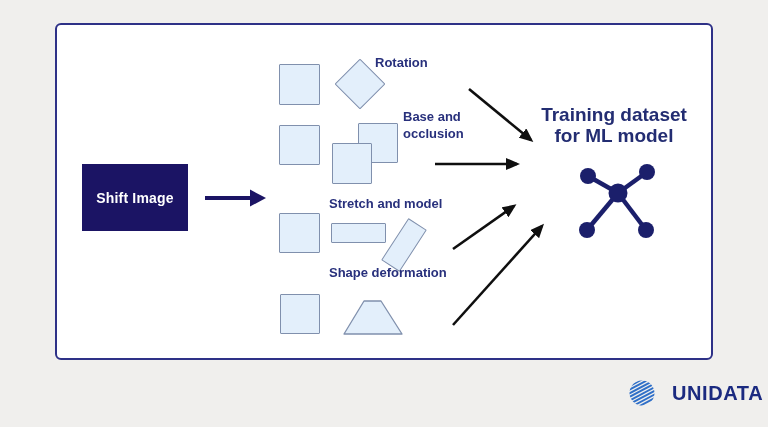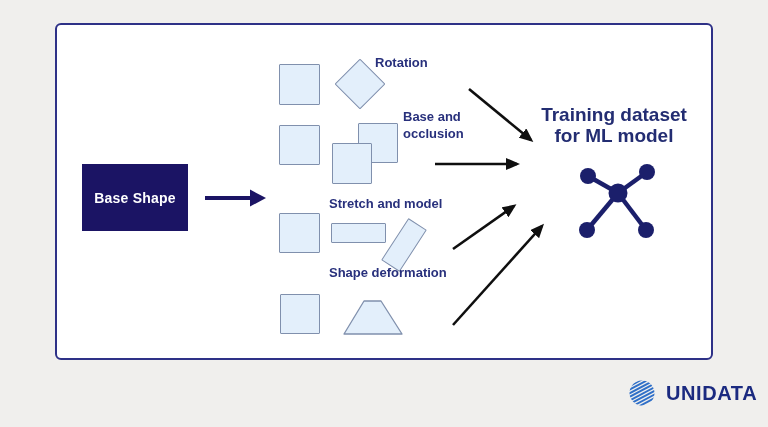--- a/index.html
+++ b/index.html
@@ -87,38 +87,38 @@
   }
   .network-svg { position: absolute; left: 572px; top: 158px; }
   .arrows-svg  { position: absolute; left: 0; top: 0; pointer-events: none; }
 
   .brand {
     position: absolute;
     left: 629px;
     top: 380px;
     display: flex;
     align-items: center;
-    gap: 11px;
+    gap: 17px;
   }
   .brand-name {
     color: #1b2a80;
     font-size: 20px;
     font-weight: 700;
     letter-spacing: 0.6px;
   }
 </style>
 </head>
 <body>
 
 <div class="stage">
 
   <div class="panel"></div>
 
   <div class="base-box">
-    <span>Base Shape</span>
+    <span>Shift Image</span>
   </div>
 
   <div class="shape sq1"></div>
   <div class="shape diamond"></div>
 
   <div class="shape sq2"></div>
   <div class="shape occl-back"></div>
   <div class="shape occl-front"></div>
 
   <div class="shape sq3"></div>

